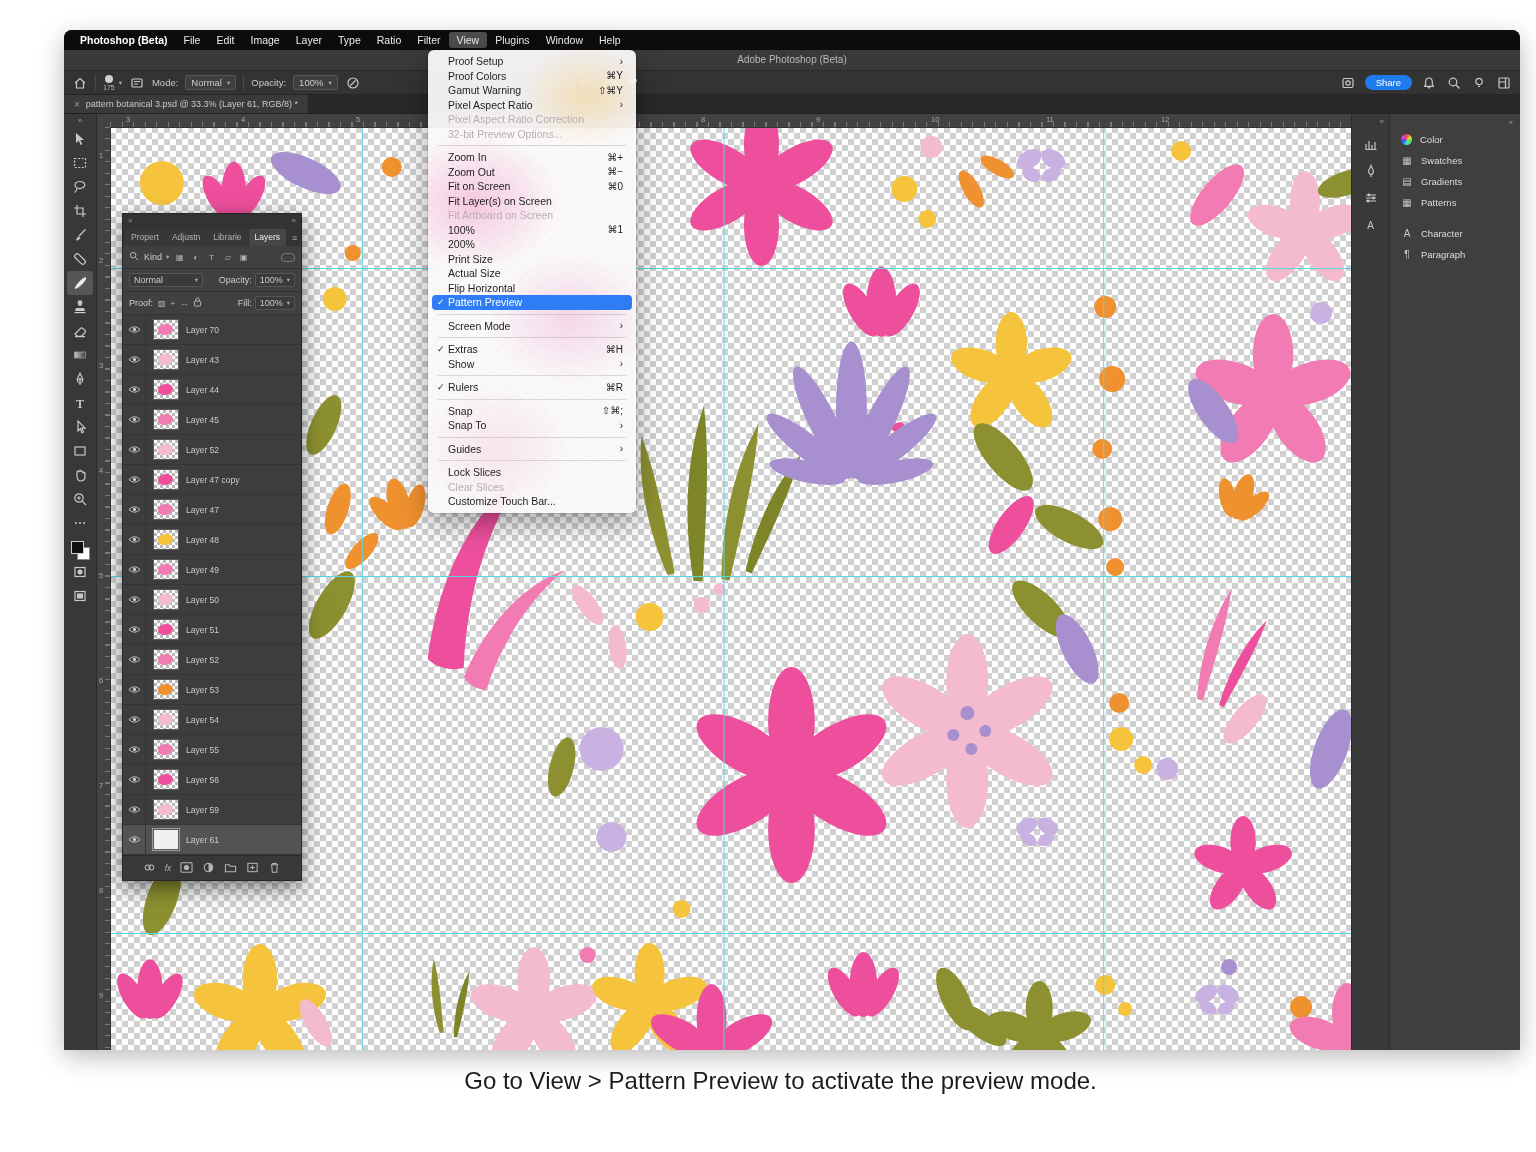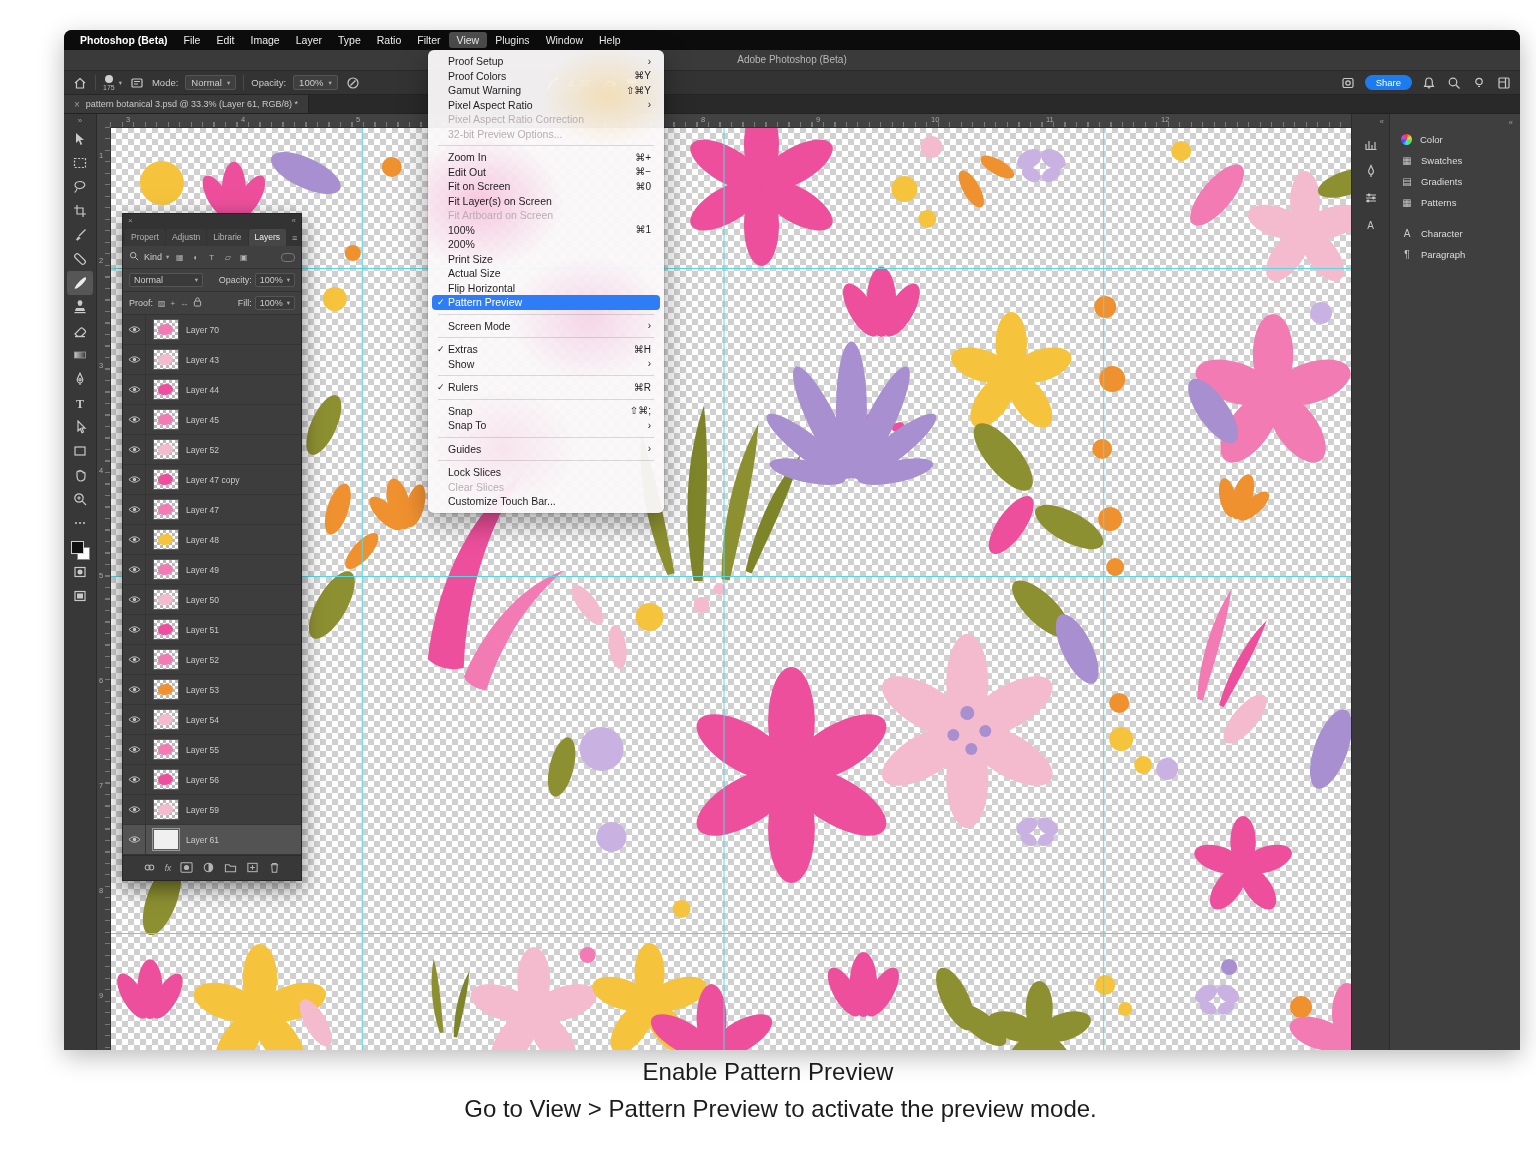--- a/index.html
+++ b/index.html
@@ -120,21 +120,21 @@
   .di svg{stroke:#c5c5c5;fill:none;stroke-width:1.2;}
   .dock-panels{width:130px;background:#3f3f3f;border-left:1px solid #2b2b2b;padding-top:2px;flex:none;}
   .dp-collapse{text-align:right;color:#9a9a9a;font-size:8px;padding:2px 7px;}
   .dp-group{margin-bottom:10px;}
   .dp-item{display:flex;align-items:center;gap:8px;height:21px;padding:0 11px;color:#dddddd;font-size:9.5px;}
   .wheel{width:11px;height:11px;border-radius:50%;flex:none;
          background:conic-gradient(#e64040,#e6d640,#4fe640,#40e6d9,#4049e6,#d940e6,#e64040);}
   .dp-glyph{font-size:10px;width:12px;text-align:center;color:#c9c9c9;flex:none;}
 
   
-  .view-menu{position:absolute;left:428px;top:50px;width:236px;z-index:20;border-radius:6px;padding:4px 0;
+  .view-menu{position:absolute;left:428px;top:50px;width:208px;z-index:20;border-radius:6px;padding:4px 0;
     background:
       radial-gradient(95px 70px at 76% 10%, rgba(246,205,120,.45), transparent 70%),
       radial-gradient(120px 95px at 22% 33%, rgba(243,148,196,.48), transparent 70%),
       radial-gradient(115px 90px at 68% 58%, rgba(240,168,210,.42), transparent 70%),
       radial-gradient(105px 85px at 32% 86%, rgba(246,205,225,.45), transparent 70%),
       rgba(250,248,249,.95);
     box-shadow:0 0 0 .5px rgba(0,0,0,.18),0 10px 28px rgba(0,0,0,.35);
     font-size:10.5px;color:#1d1d1f;}
   .vm-item{display:flex;align-items:center;height:14.5px;padding:0 9px 0 5px;margin:0 4px;border-radius:4px;}
   .vm-check{width:11px;font-size:9px;flex:none;}
@@ -978,21 +978,21 @@
         <span class="vm-right"></span>
       </div>
       <div class="vm-sep"></div>
       <div class="vm-item">
         <span class="vm-check"></span>
         <span class="vm-label">Zoom In</span>
         <span class="vm-right">⌘+</span>
       </div>
       <div class="vm-item">
         <span class="vm-check"></span>
-        <span class="vm-label">Edit Out</span>
+        <span class="vm-label">Zoom Out</span>
         <span class="vm-right">⌘−</span>
       </div>
       <div class="vm-item">
         <span class="vm-check"></span>
         <span class="vm-label">Fit on Screen</span>
         <span class="vm-right">⌘0</span>
       </div>
       <div class="vm-item">
         <span class="vm-check"></span>
         <span class="vm-label">Fit Layer(s) on Screen</span>
@@ -1086,17 +1086,16 @@
       </div>
       <div class="vm-item">
         <span class="vm-check"></span>
         <span class="vm-label">Customize Touch Bar...</span>
         <span class="vm-right"></span>
       </div>
     </div>
 
 
   <div class="caption">
-    <div class="caption-title">Enable Pattern Preview</div>
     <div class="caption-sub">Go to View &gt; Pattern Preview to activate the preview mode.</div>
   </div>
 
 </div>
 
 </body></html>

